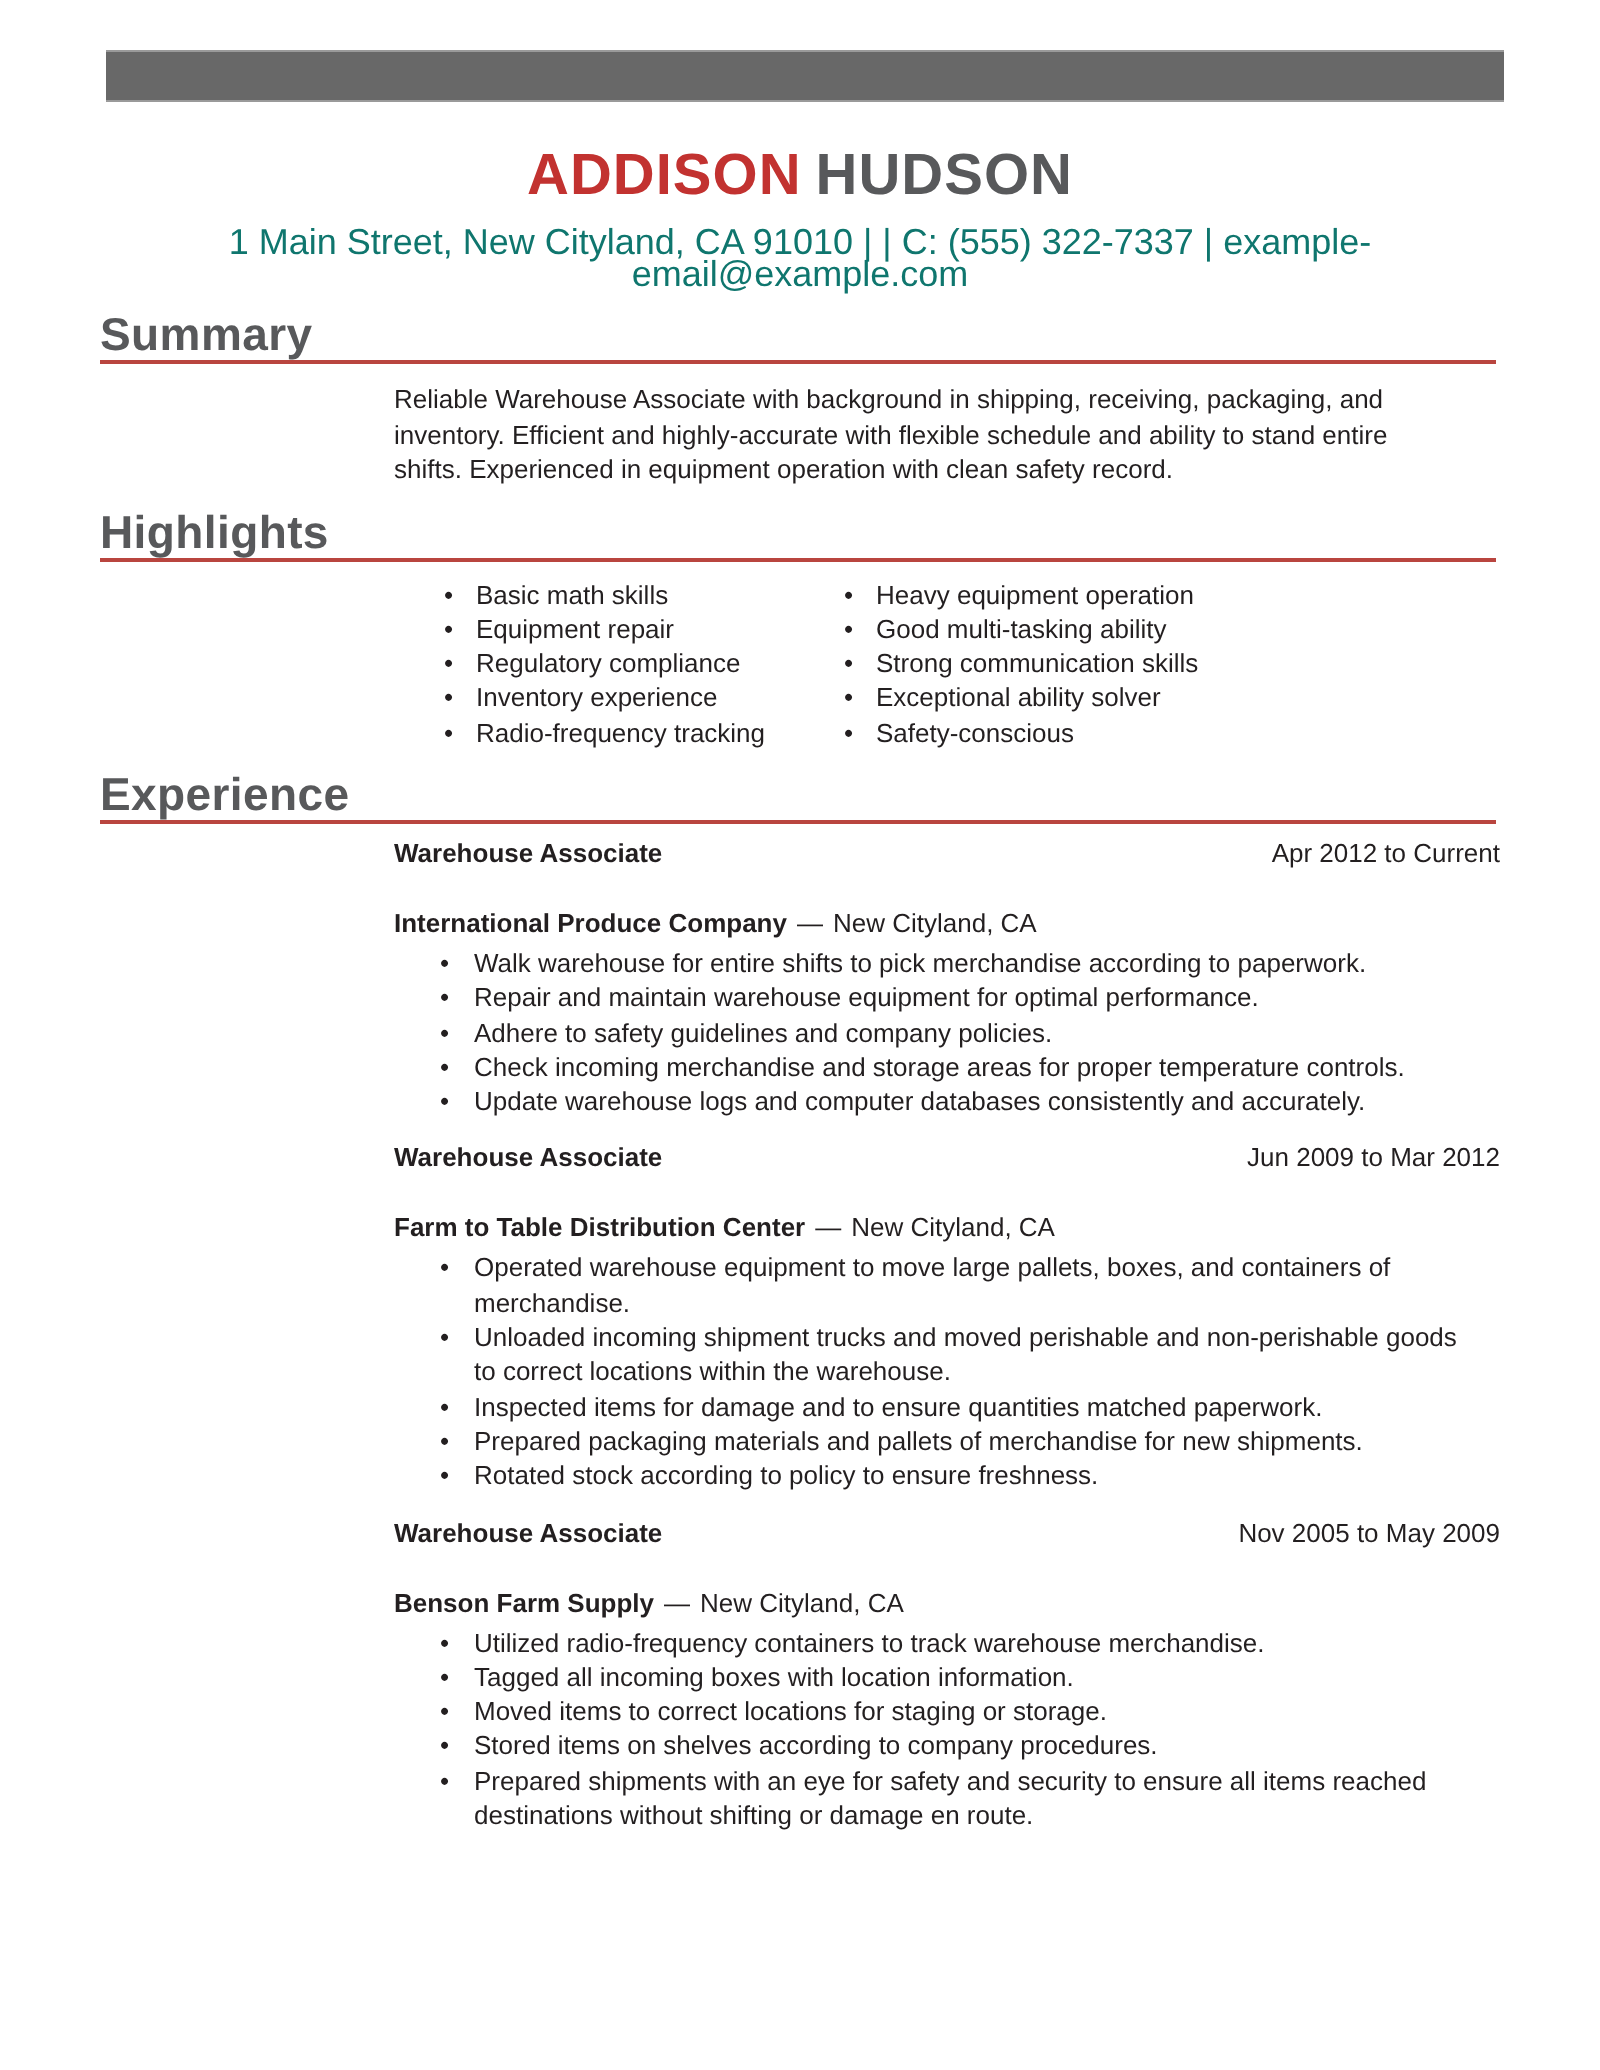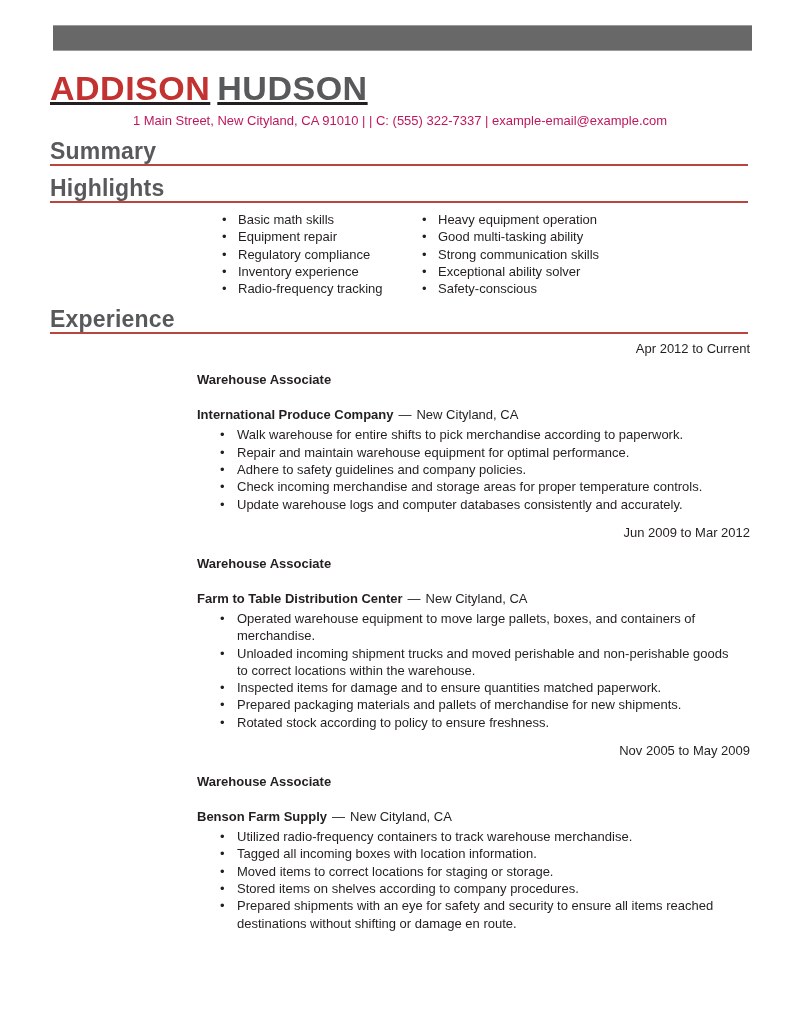--- a/index.html
+++ b/index.html
@@ -17,34 +17,34 @@
   .top-bar {
     width: 699px;
     height: 26px;
     margin-left: 3px;
     background: var(--bar-gray, #686868);
     border-top: 1px solid #9a9a9a;
     border-bottom: 1px solid #9a9a9a;
   }
   .name {
     margin: 20px 0 0 0;
-    font-size: 34px;
+    text-align: center;
+    font-size: 29px;
     line-height: 34px;
     font-weight: bold;
     letter-spacing: 0.5px;
-    text-decoration: underline;
   }
   .name .first { color: var(--accent-red, #c23230); }
   .name .last  { color: var(--heading-gray, #58595b); margin-left: 7px; }
   .contact {
     margin-top: 8px;
     text-align: center;
-    font-size: 13px;
+    font-size: 18px;
     line-height: 16px;
-    color: #be185d;
+    color: #0f766e;
   }
   .sec-title {
     margin: 12px 0 0 0;
     width: 698px;
     font-size: 23px;
     line-height: 21px;
     font-weight: bold;
     letter-spacing: 0.2px;
     color: var(--heading-gray, #58595b);
     border-bottom: 2px solid var(--rule-red, #b9453f);
@@ -56,41 +56,42 @@
     font-size: 13px;
     line-height: 17.5px;
   }
   .hl-cols { display: flex; margin: 8px 0 0 170px; font-size: 13px; }
   .hl-col { list-style: none; margin: 0; padding: 0; width: 200px; }
   .hl-col li { position: relative; padding-left: 18px; line-height: 17.3px; }
   .hl-col li::before { content: "\2022"; position: absolute; left: 2px; }
   .job { margin: 6px 0 0 147px; width: 553px; font-size: 13px; }
   .job + .job { margin-top: 11px; }
   .job-head { display: flex; justify-content: space-between; line-height: 17px; }
-  .role { font-weight: bold; margin-top: 31px; }
+  .role { font-weight: bold; }
   .job-sub { line-height: 17px; margin-top: 18px; }
   .company { font-weight: bold; }
   .dash { margin: 0 5px; }
   .job-bullets { list-style: none; margin: 3px 0 0 20px; padding: 0; width: 515px; }
   .job-bullets li { position: relative; padding-left: 20px; line-height: 17.3px; }
   .job-bullets li::before { content: "\2022"; position: absolute; left: 3px; }
 </style>
 </head>
 <body>
 
 <div class="page">
 
   <div class="top-bar"></div>
 
   <h1 class="name"><span class="first">ADDISON</span><span class="last">HUDSON</span></h1>
 
   <div class="contact">1 Main Street, New Cityland, CA 91010 | | C: (555) 322-7337 | example-email@example.com</div>
 
   <section>
     <h2 class="sec-title">Summary</h2>
+    <p class="summary-text">Reliable Warehouse Associate with background in shipping, receiving, packaging, and inventory. Efficient and highly-accurate with flexible schedule and ability to stand entire shifts. Experienced in equipment operation with clean safety record.</p>
   </section>
 
   <section>
     <h2 class="sec-title">Highlights</h2>
     <div class="hl-cols">
       <ul class="hl-col">
         <li>Basic math skills</li>
         <li>Equipment repair</li>
         <li>Regulatory compliance</li>
         <li>Inventory experience</li>

